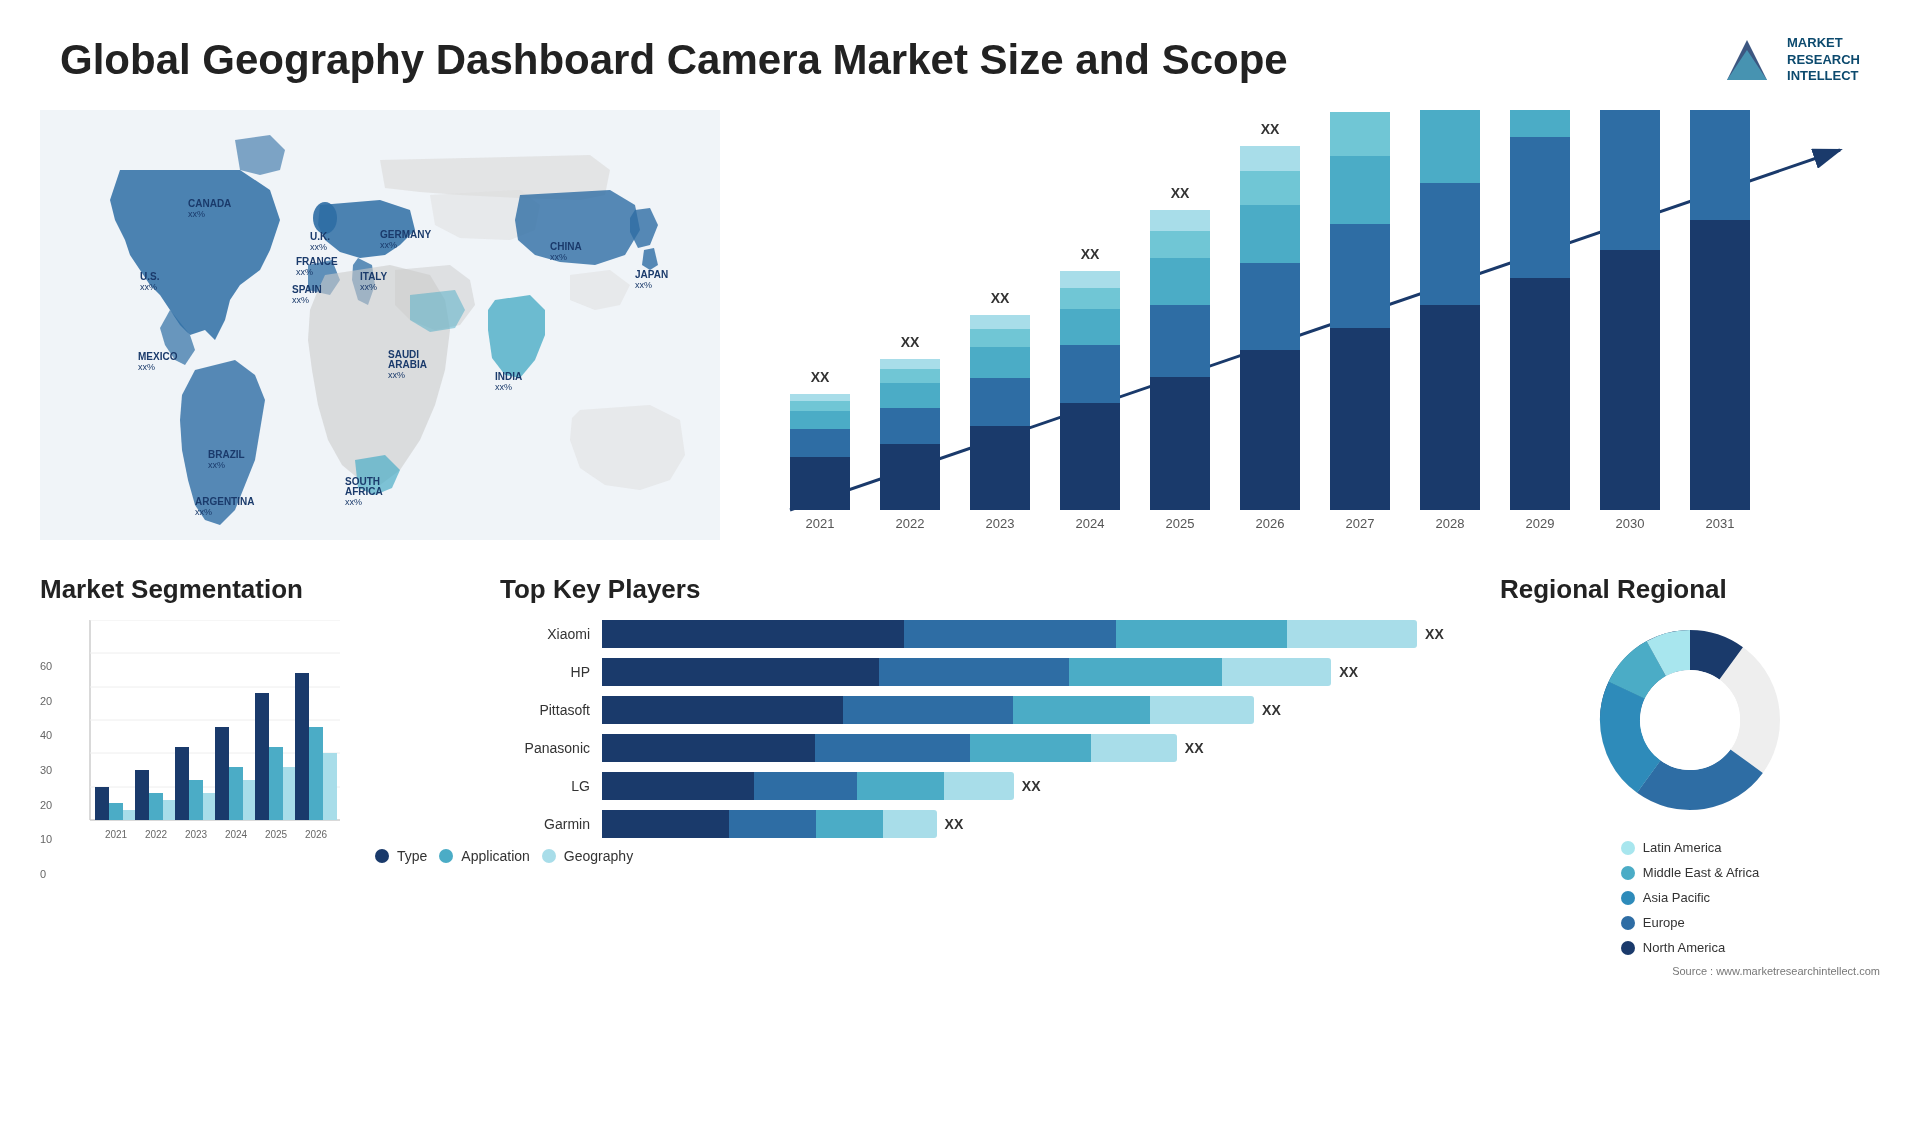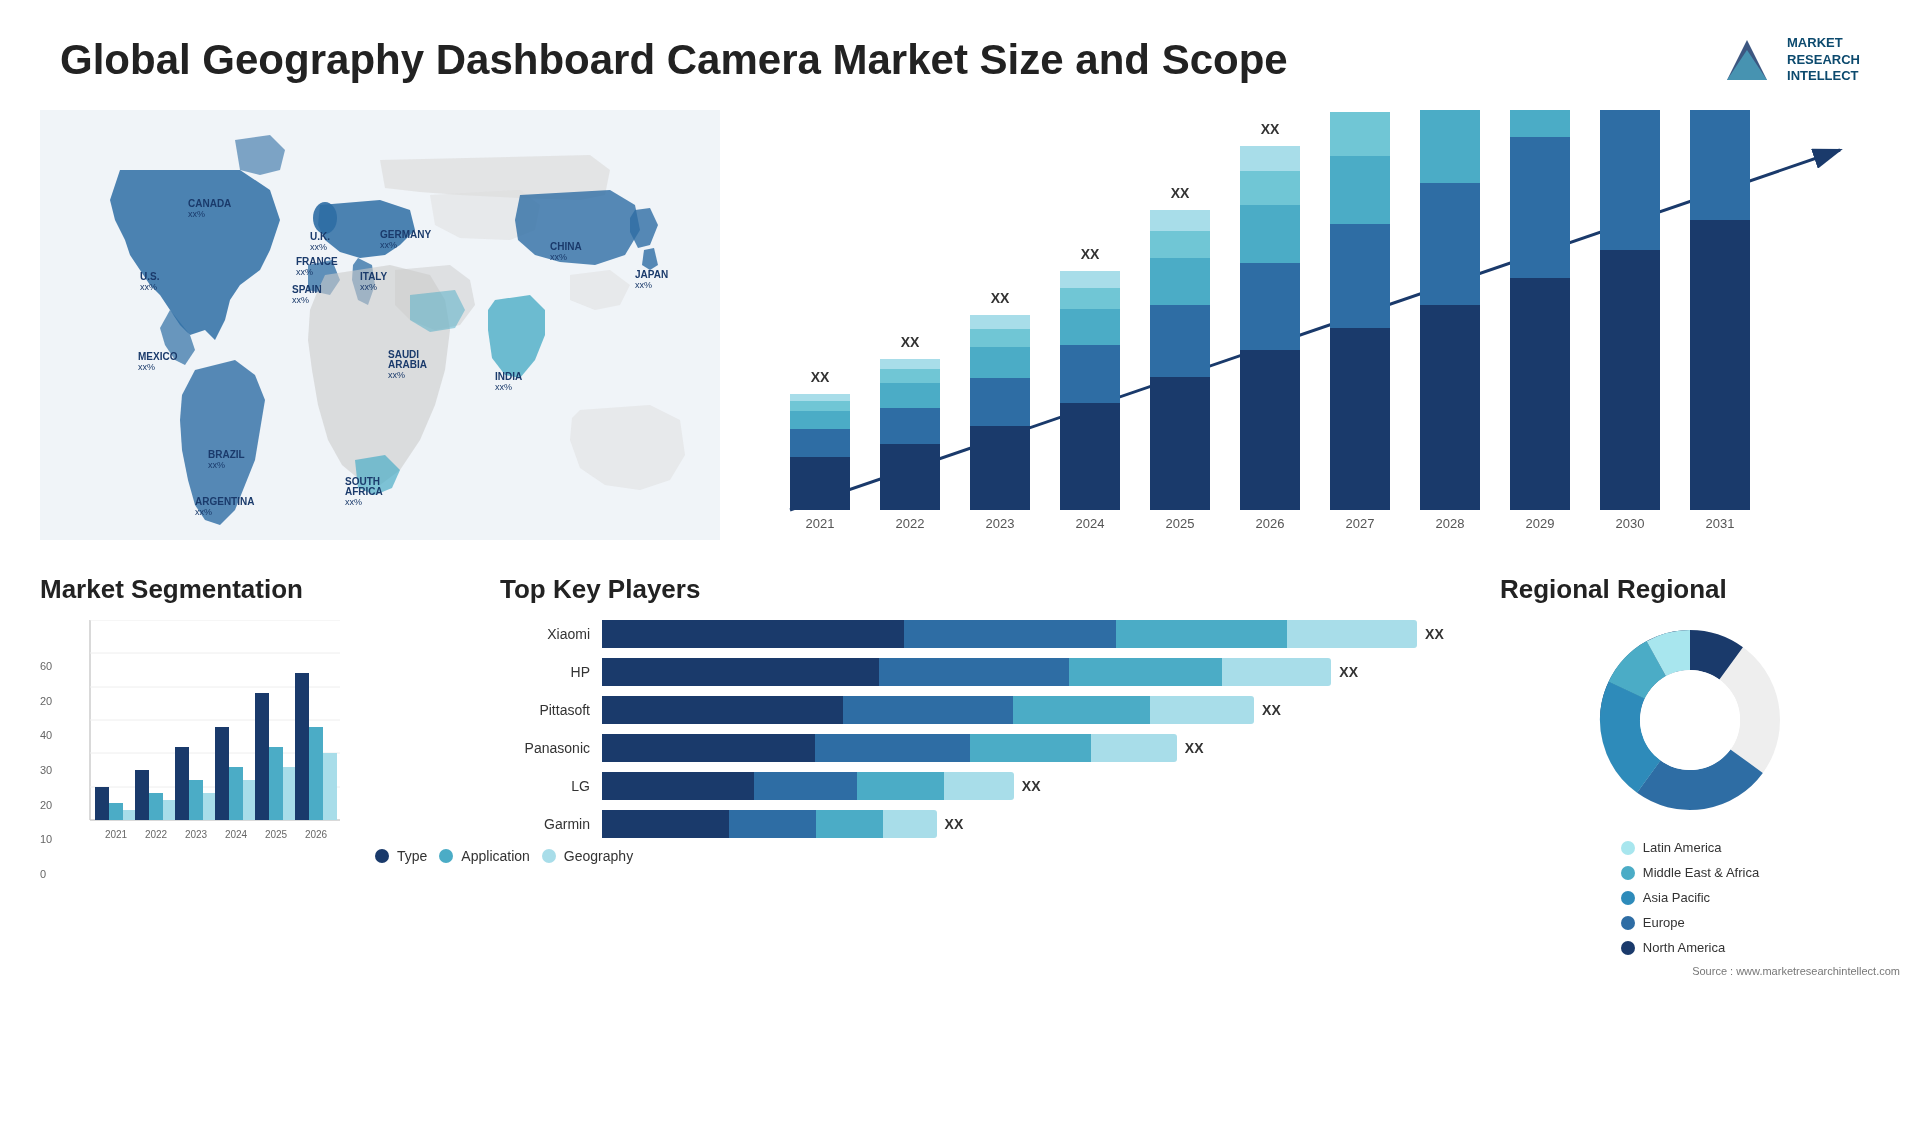--- a/index.html
+++ b/index.html
@@ -182,21 +182,21 @@
       height: 14px;
       border-radius: 50%;
       flex-shrink: 0;
     }
 
     
     .source-text {
       text-align: right;
       font-size: 11px;
       color: #777;
-      padding: 10px 20px 0 0;
+      padding: 10px 40px 0 0;
     }
 
     
     .map-label {
       font-size: 10px;
       font-weight: 700;
       fill: #1a3a6b;
     }
     .map-value {
       font-size: 9px;

